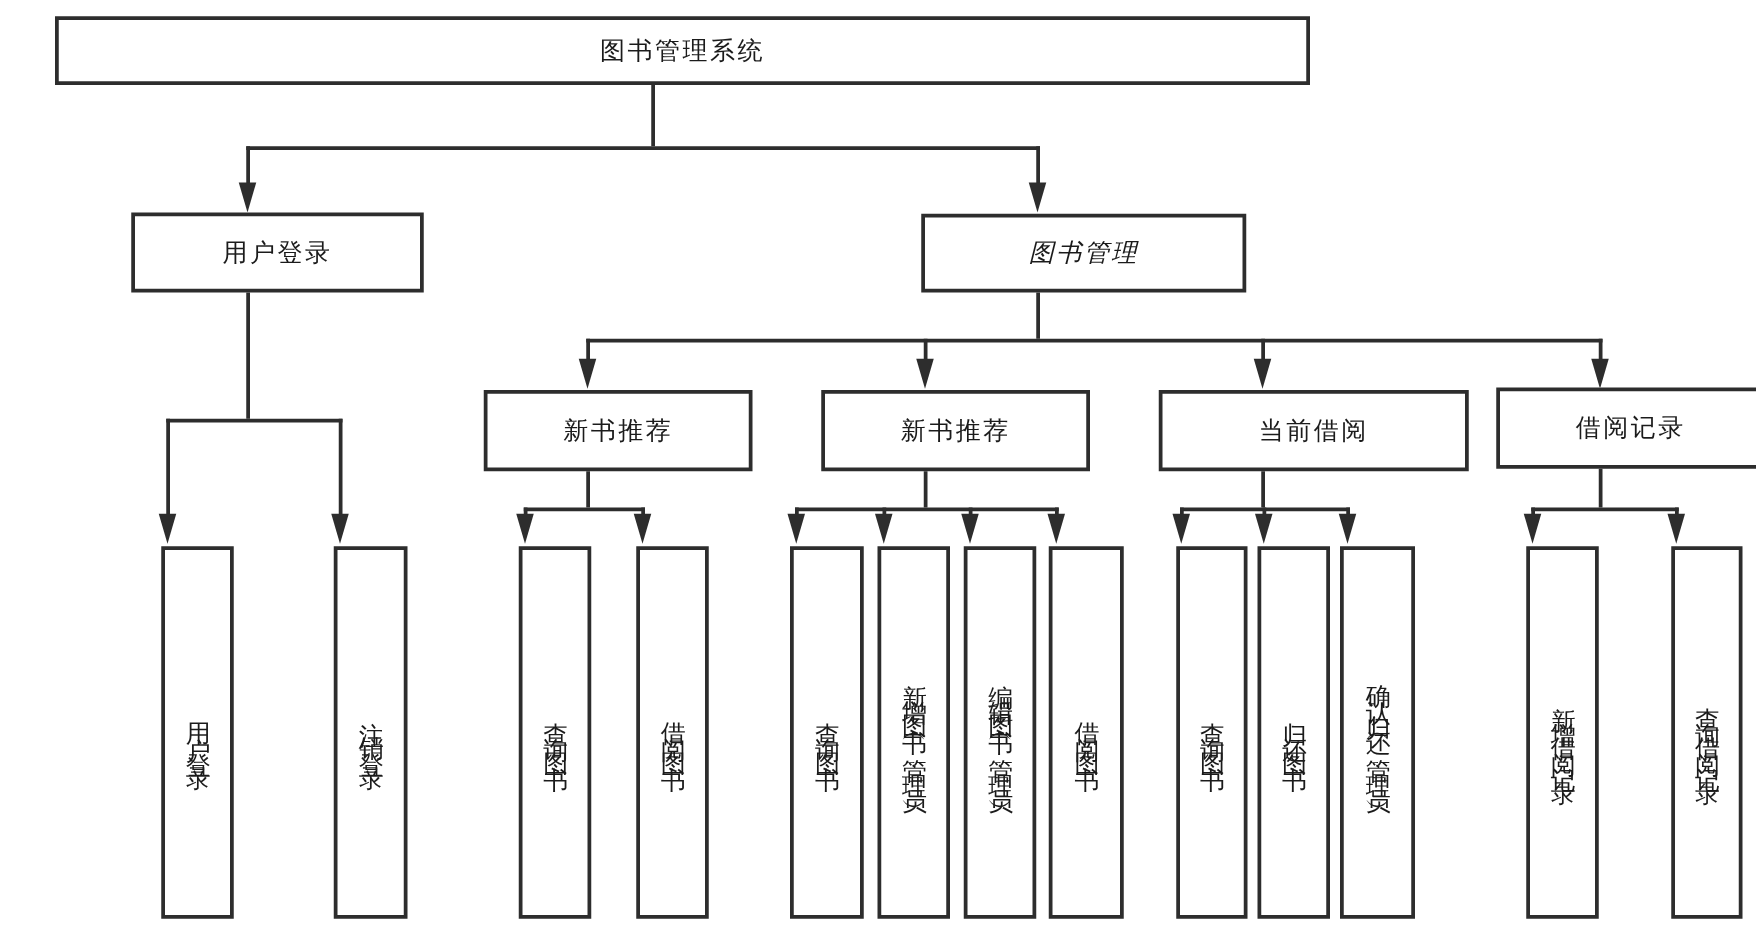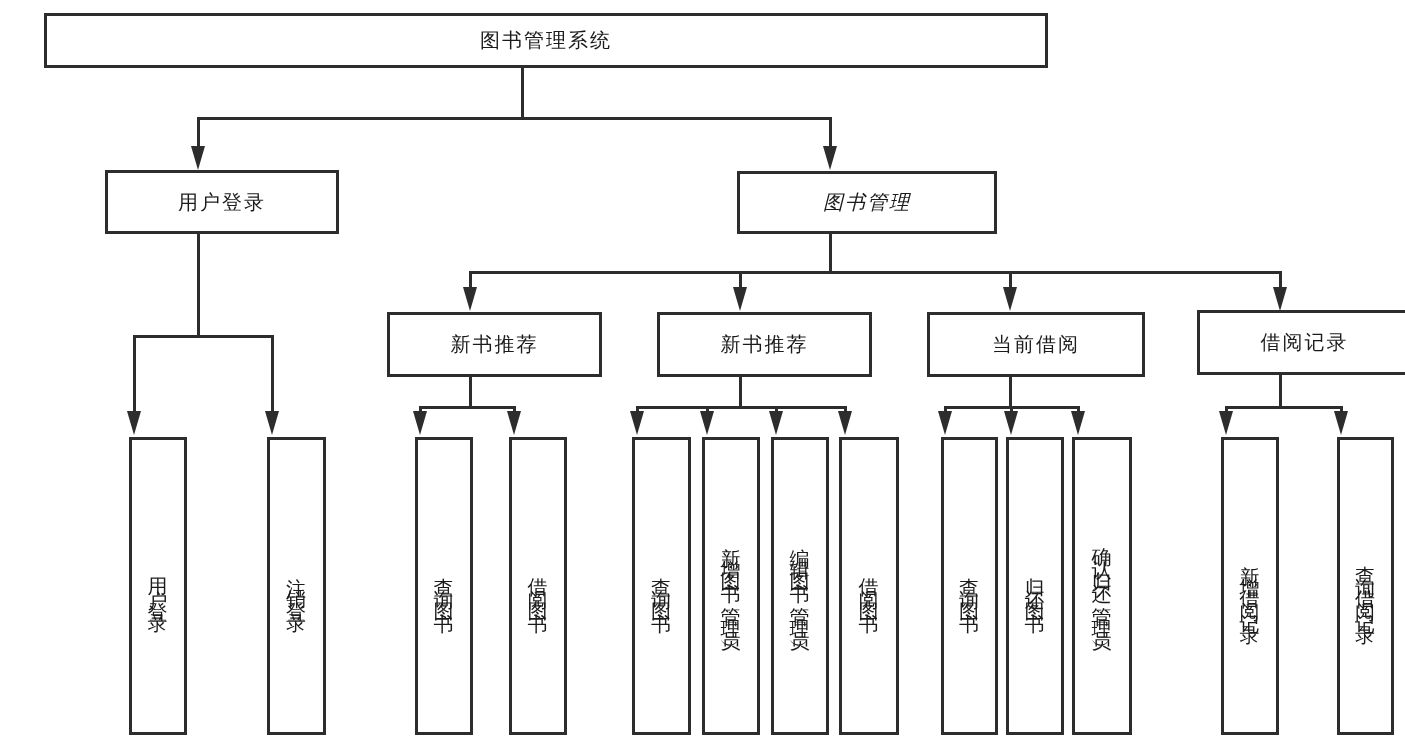--- a/index.html
+++ b/index.html
@@ -72,21 +72,21 @@
 </style>
 </head>
 <body>
 
 <div class="canvas">
 <div class="node h" style="left: 20px; top: 13px; width: 1004px; height: 55px;">图书管理系统</div>
     <div class="node h" style="left: 81px; top: 170px; width: 234px; height: 64px;">用户登录</div>
     <div class="node h" style="left: 713px; top: 171px; width: 260px; height: 63px; font-style: italic;">图书管理</div>
     <div class="node h" style="left: 363px; top: 312px; width: 215px; height: 65px; font-family: Liberation Mono, monospace;">新书推荐</div>
     <div class="node h" style="left: 633px; top: 312px; width: 215px; height: 65px;">新书推荐</div>
-    <div class="node h" style="left: 903px; top: 312px; width: 218px; height: 65px;">当前借阅</div>
+    <div class="node h" style="left: 903px; top: 312px; width: 248px; height: 65px;">当前借阅</div>
     <div class="node h" style="left: 1173px; top: 310px; width: 215px; height: 65px;">借阅记录</div>
     <div class="node v" style="left: 105px; top: 437px; width: 58px; height: 298px;">用户登录</div>
     <div class="node v" style="left: 243px; top: 437px; width: 59px; height: 298px;">注销登录</div>
     <div class="node v" style="left: 391px; top: 437px; width: 58px; height: 298px;">查询图书</div>
     <div class="node v" style="left: 485px; top: 437px; width: 58px; height: 298px;">借阅图书</div>
     <div class="node v" style="left: 608px; top: 437px; width: 59px; height: 298px;">查询图书</div>
     <div class="node v" style="left: 678px; top: 437px; width: 58px; height: 298px;">新增图书（管理员）</div>
     <div class="node v" style="left: 747px; top: 437px; width: 58px; height: 298px;">编辑图书（管理员）</div>
     <div class="node v" style="left: 815px; top: 437px; width: 60px; height: 298px;">借阅图书</div>
     <div class="node v" style="left: 917px; top: 437px; width: 57px; height: 298px;">查询图书</div>

